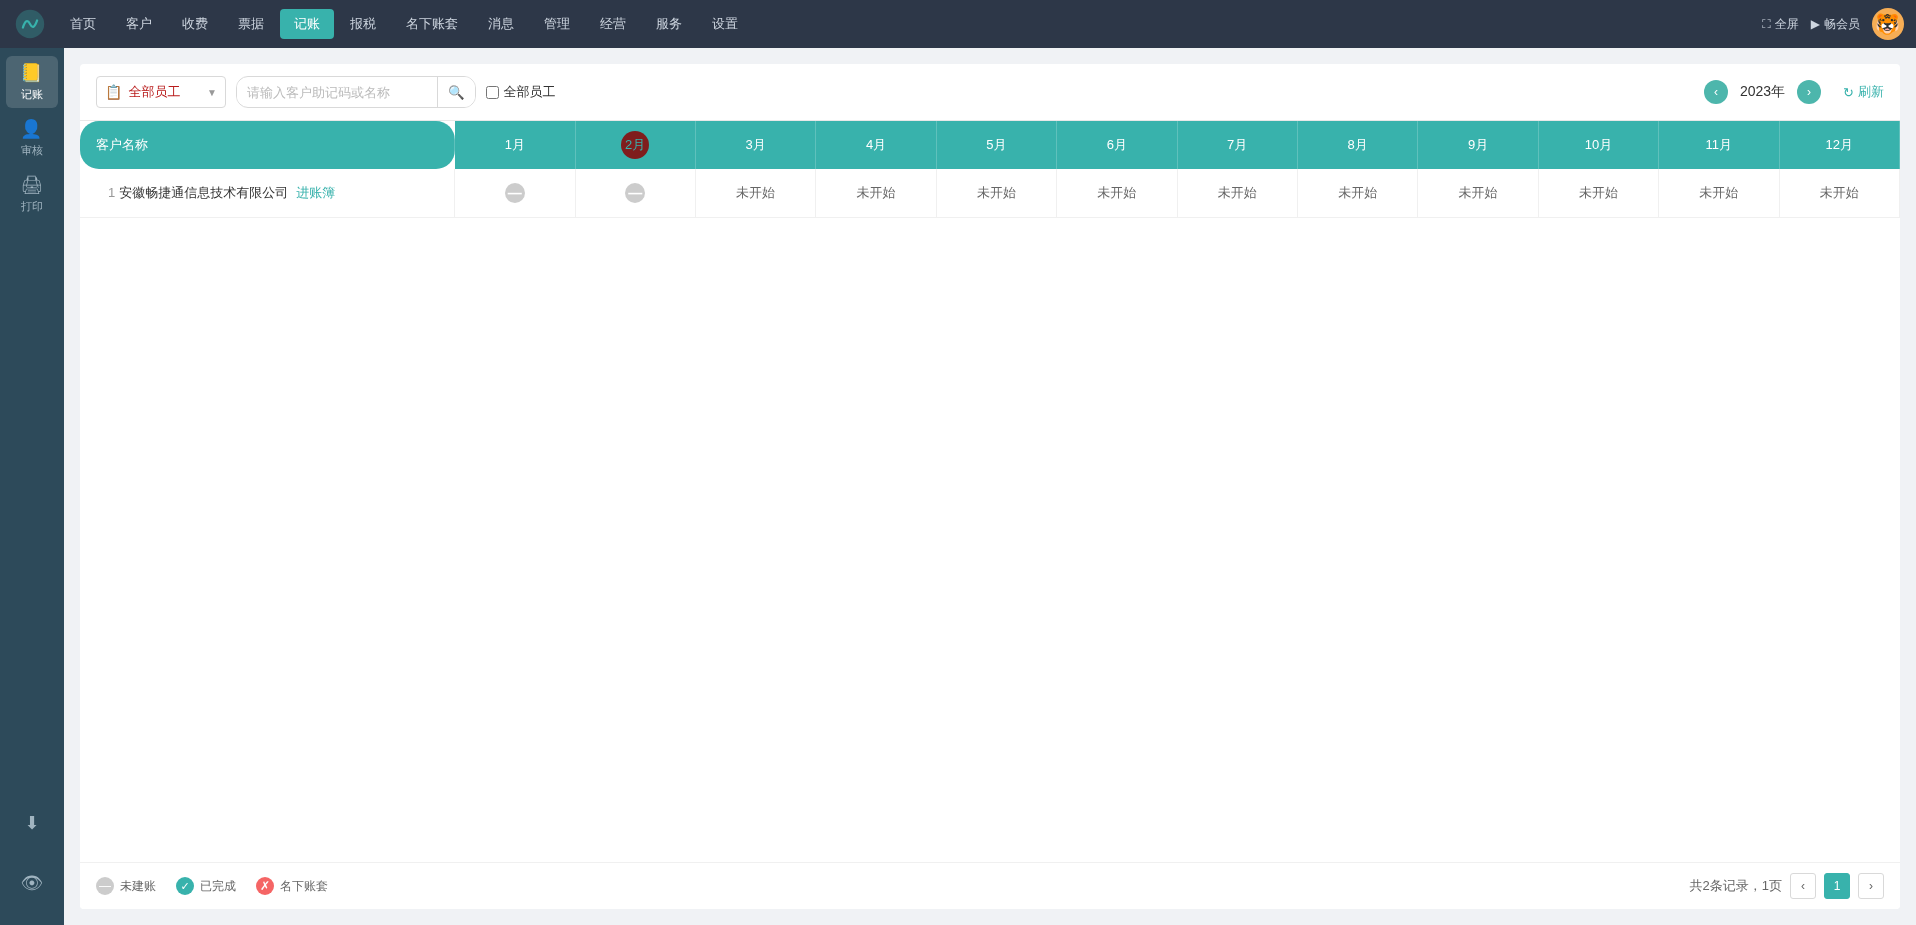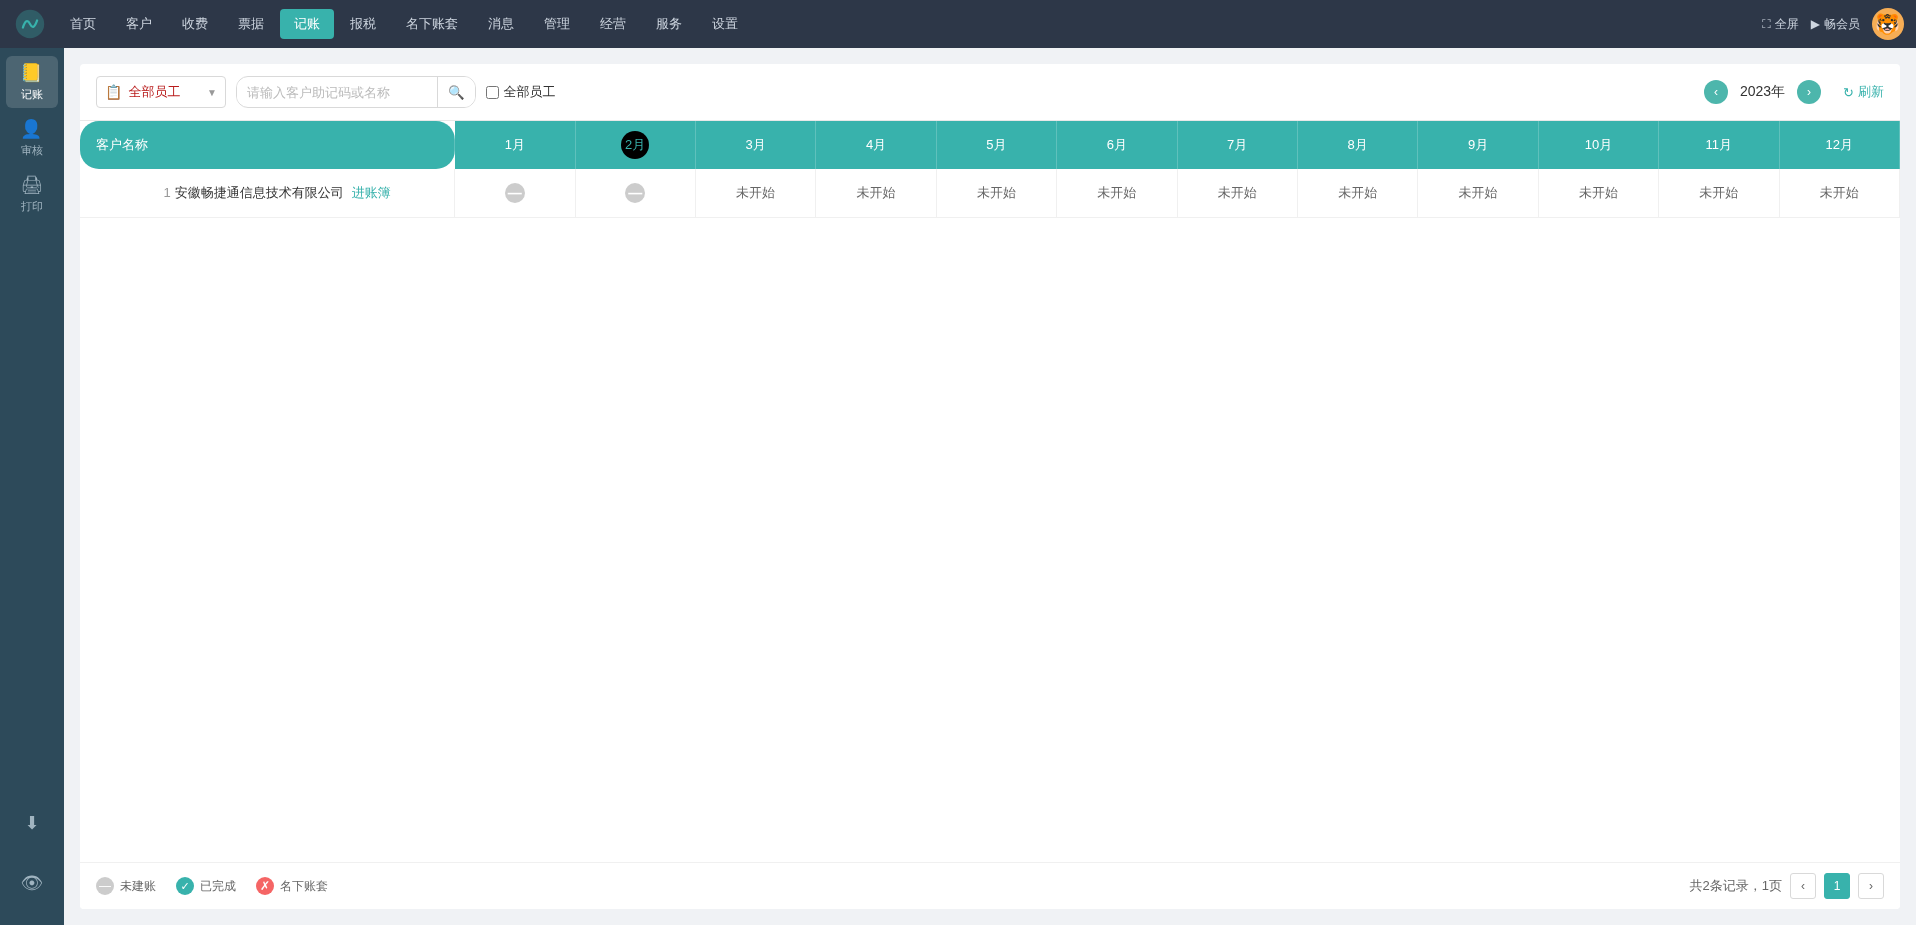--- a/index.html
+++ b/index.html
@@ -229,41 +229,41 @@
       text-align: center;
       font-weight: normal;
       font-size: 13px;
       border-right: 1px solid rgba(255,255,255,0.2);
     }
     thead th:first-child {
       text-align: left;
       padding-left: 16px;
     }
     .th-month-active {
-      background: #000000;
+      background: #7f1d1d;
       color: #38b2ac;
       border-radius: 50%;
       width: 28px;
       height: 28px;
       display: inline-flex;
       align-items: center;
       justify-content: center;
     }
     tbody tr {
       border-bottom: 1px solid #f0f0f0;
     }
     tbody td {
       padding: 14px 8px;
       text-align: center;
       font-size: 13px;
       color: #666;
       border-right: 1px solid #f0f0f0;
     }
     tbody td:first-child {
-      text-align: center;
+      text-align: left;
       padding-left: 28px;
       color: #333;
       margin-top: 24px;
     }
     .customer-link {
       color: #38b2ac;
       cursor: pointer;
       margin-left: 8px;
       text-decoration: none;
     }

